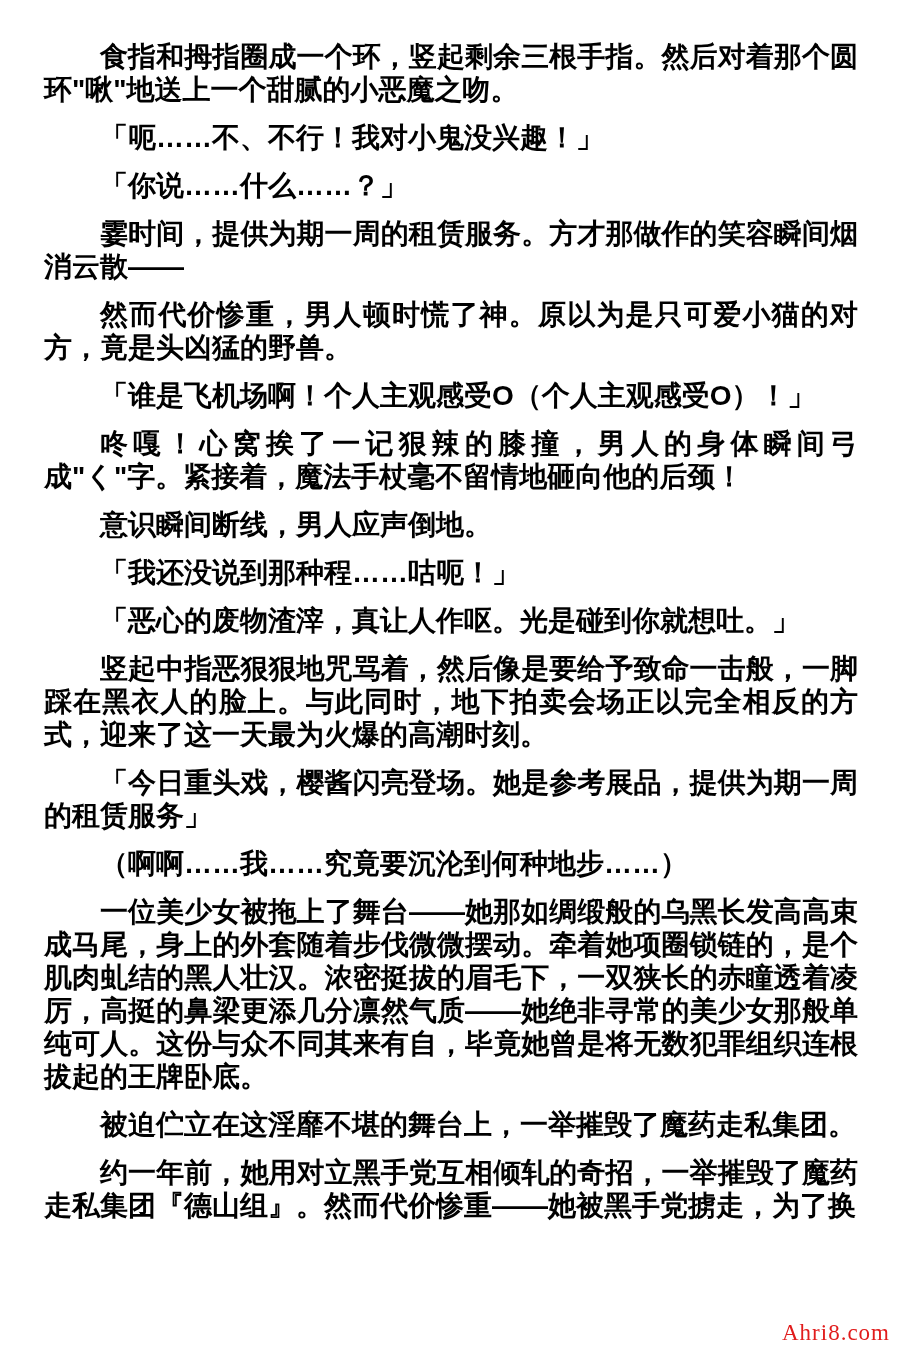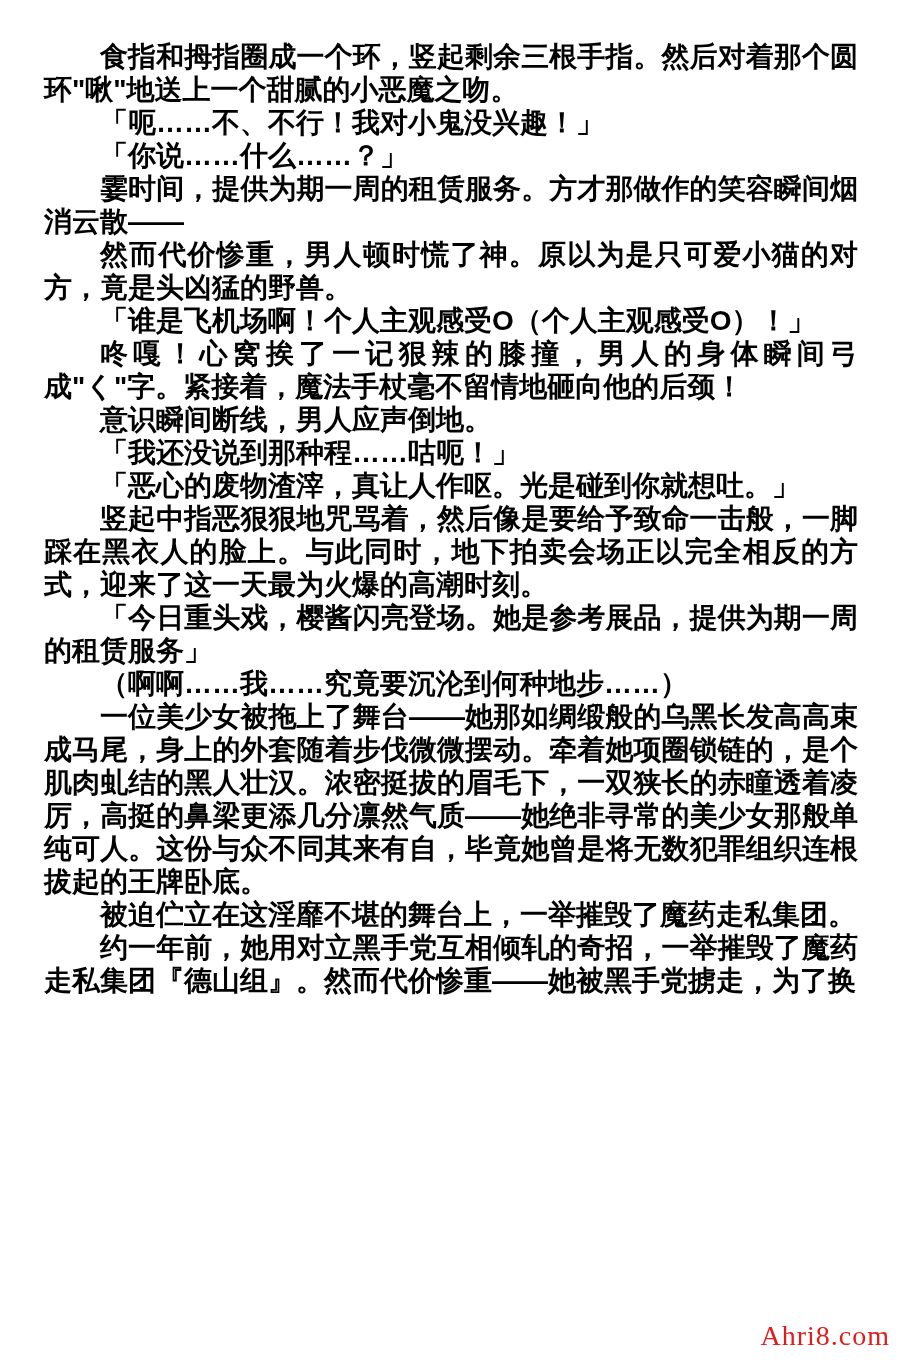--- a/index.html
+++ b/index.html
@@ -21,30 +21,31 @@
     right: 42px;
     top: 40px;
     color: #000000;
     font-size: 28px;
     line-height: 33px;
     font-weight: 600;
     text-align: justify;
   }
   .para {
     text-indent: 2em;
+    margin-top: 15px;
   }
   .para:first-child {
     margin-top: 0;
   }
   .watermark {
     position: absolute;
     right: 10px;
     top: 1320px;
     font-family: "Liberation Serif", "DejaVu Serif", serif;
-    font-size: 28px;
+    font-size: 23px;
     font-weight: 400;
     color: #e11c1c;
     letter-spacing: 1px;
   }
 </style>
 </head>
 <body>
 
 <div class="page">
   <div class="text-block">

